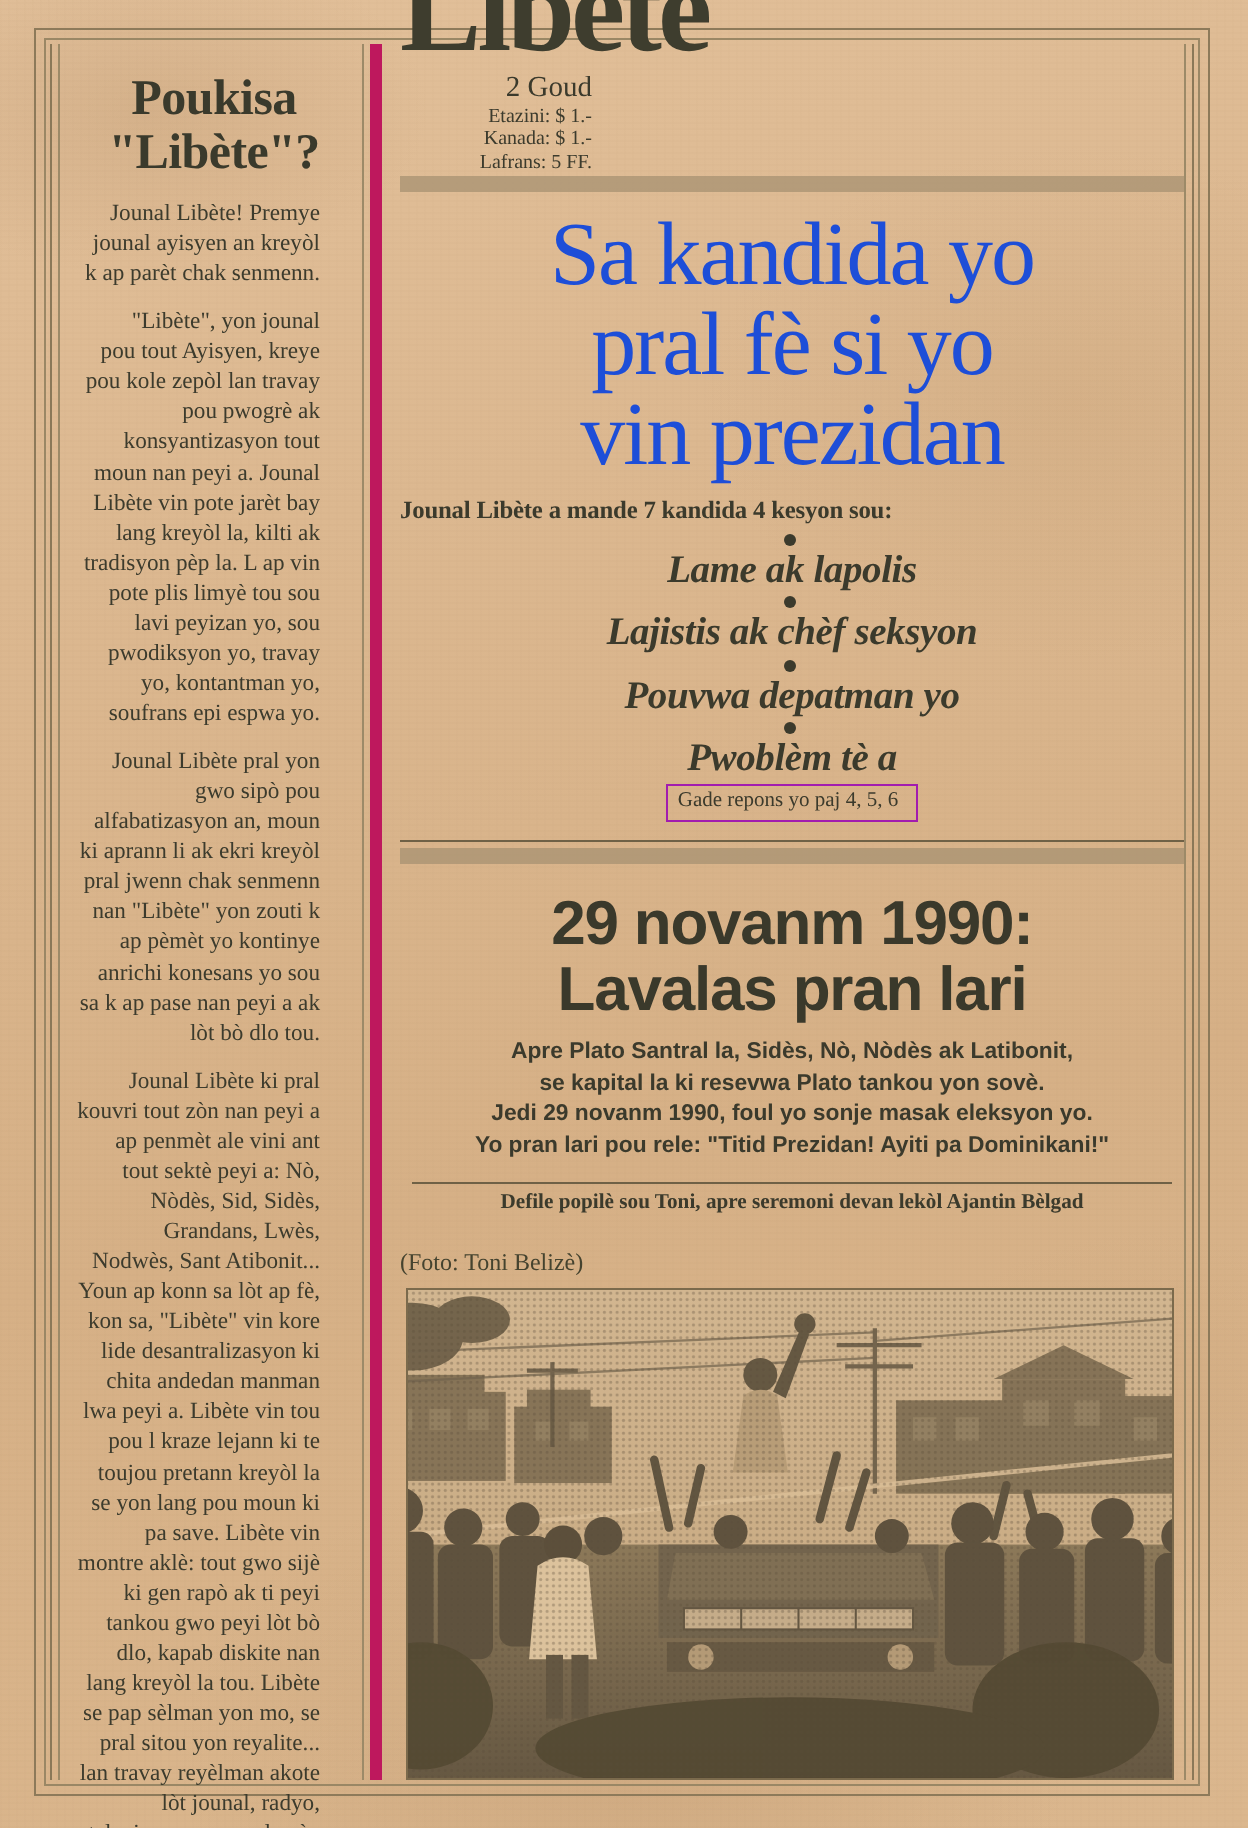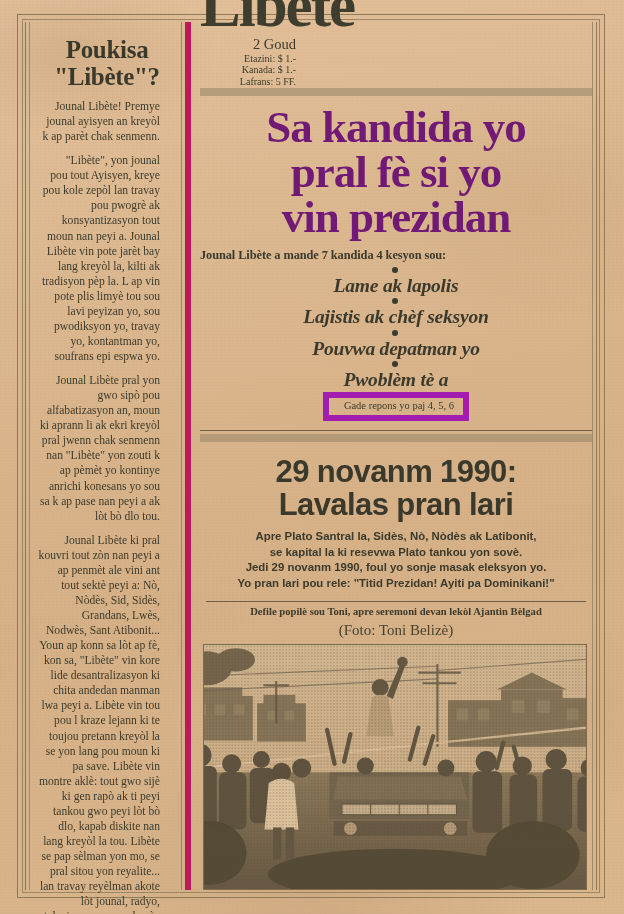--- a/index.html
+++ b/index.html
@@ -195,25 +195,25 @@
   .rule-thin {
     height: 1px;
     background: #6f6146;
     margin: 0 0 2px 0;
   }
 
   
   .lead-head {
     text-align: center;
     font-family: "Liberation Serif", serif;
-    font-weight: bold;
+    font-weight: normal;
     font-size: 45px;
     line-height: 1.00;
     letter-spacing: -1px;
-    color: #701a75;
+    color: #1d4ed8;
     margin: 3px 0 8px 0;
   }
   .lead-head span { display: block; }
 
   .kicker {
     font-size: 12.4px;
     font-weight: bold;
     color: #3b3a2c;
     margin: 0 0 4px 0;
     letter-spacing: -.1px;
@@ -238,22 +238,22 @@
   .dot {
     display: inline-block;
     width: 6px; height: 6px;
     border-radius: 50%;
     background: #3b3a2c;
     margin: 0 11px 0 8px;
     flex: 0 0 auto;
   }
   .ref-box {
     display: inline-block;
-    padding: 2px 9px 3px 15px;
-    border: 6px solid #a21caf;
+    padding: 2px 9px 3px 5px;
+    border: 1px solid #a21caf;
     font-style: normal;
     font-weight: normal;
     font-size: 10.5px;
     letter-spacing: 0;
     color: #3b3a2c;
     white-space: nowrap;
     line-height: 1.1;
   }
 
   .sep {
@@ -291,25 +291,25 @@
     margin: 0 6px 3px 6px;
   }
   .caption {
     text-align: center;
     font-size: 10.6px;
     font-weight: bold;
     color: #3b3a2c;
     line-height: 1.25;
   }
   .credit {
-    text-align: center;
-    font-size: 15px;
+    text-align: left;
+    font-size: 12px;
     font-weight: normal;
     color: #45432f;
-    margin-top: 4px;
+    margin-top: 16px;
   }
 
   
   .photo-wrap {
     margin: 5px 5px 0 3px;
     border: 1px solid #7b6a4c;
     flex: 1 1 auto;
     position: relative;
     overflow: hidden;
     background: #c9ab85;

